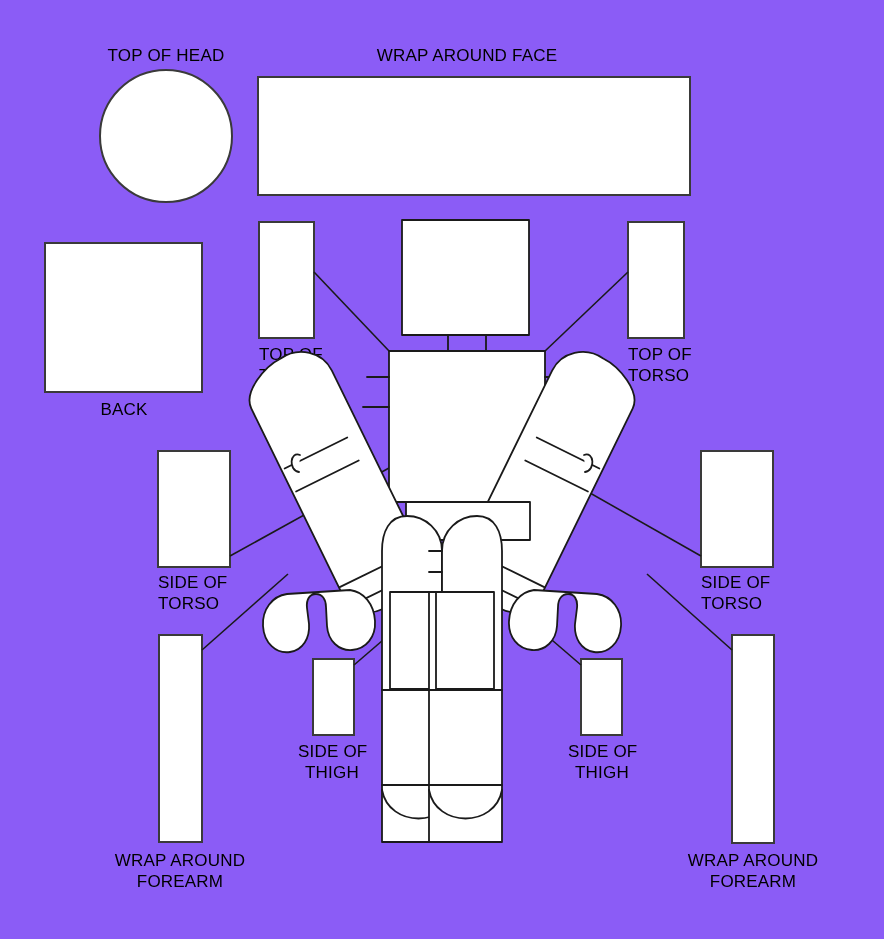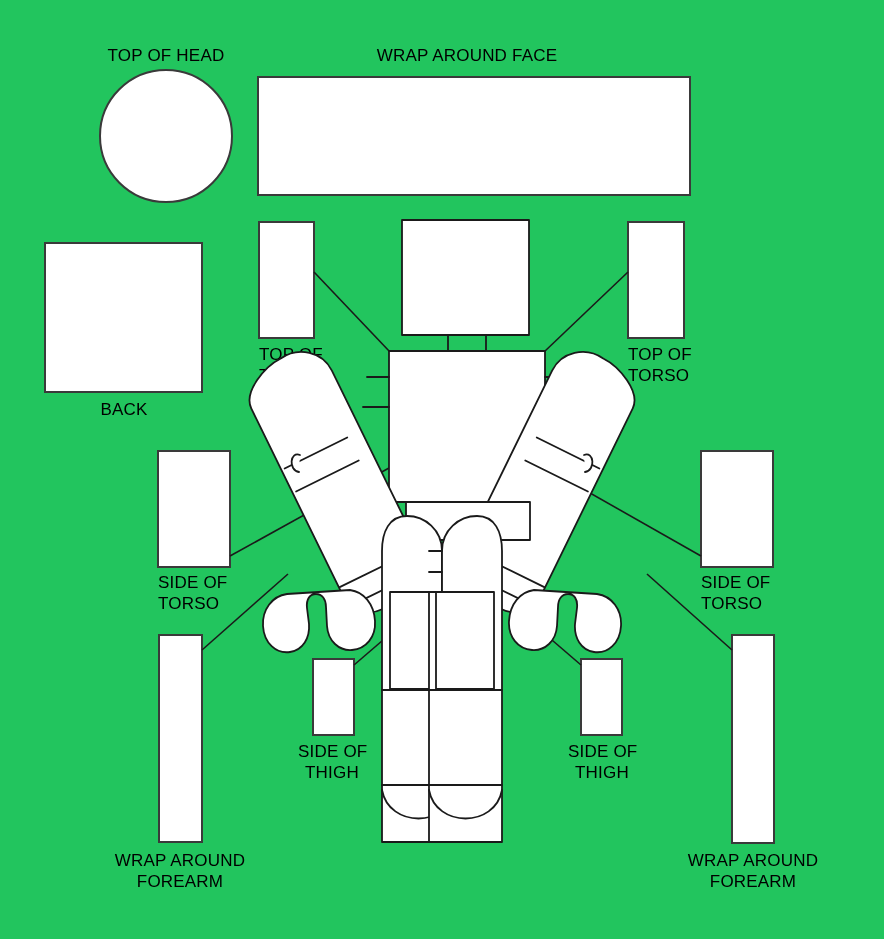--- a/index.html
+++ b/index.html
@@ -11,21 +11,21 @@
   body {
     font-family: "Liberation Sans", sans-serif;
     width: 884px;
     height: 939px;
     overflow: hidden;
   }
   #diagram-root {
     position: relative;
     width: 884px;
     height: 939px;
-    background: #22c55e;
+    background: #8b5cf6;
   }
   svg#pattern-svg {
     display: block;
     width: 884px;
     height: 939px;
   }
   .shape {
     fill: #ffffff;
     stroke: #3a3a3a;
     stroke-width: 2;

